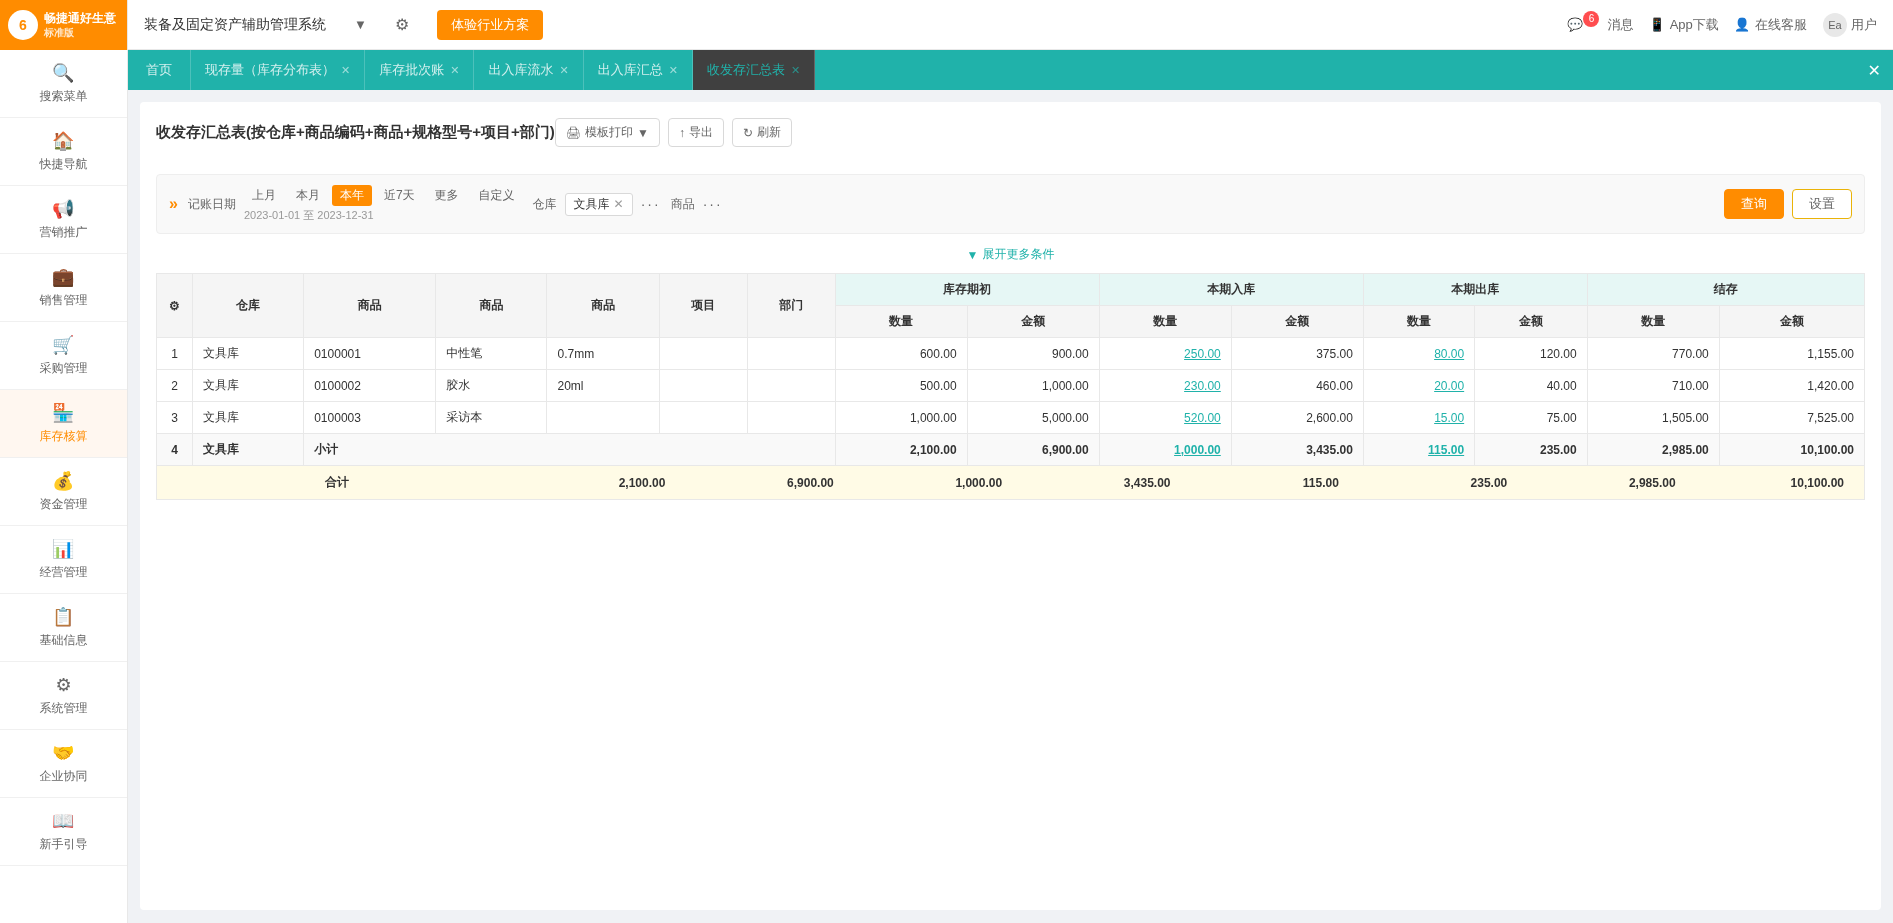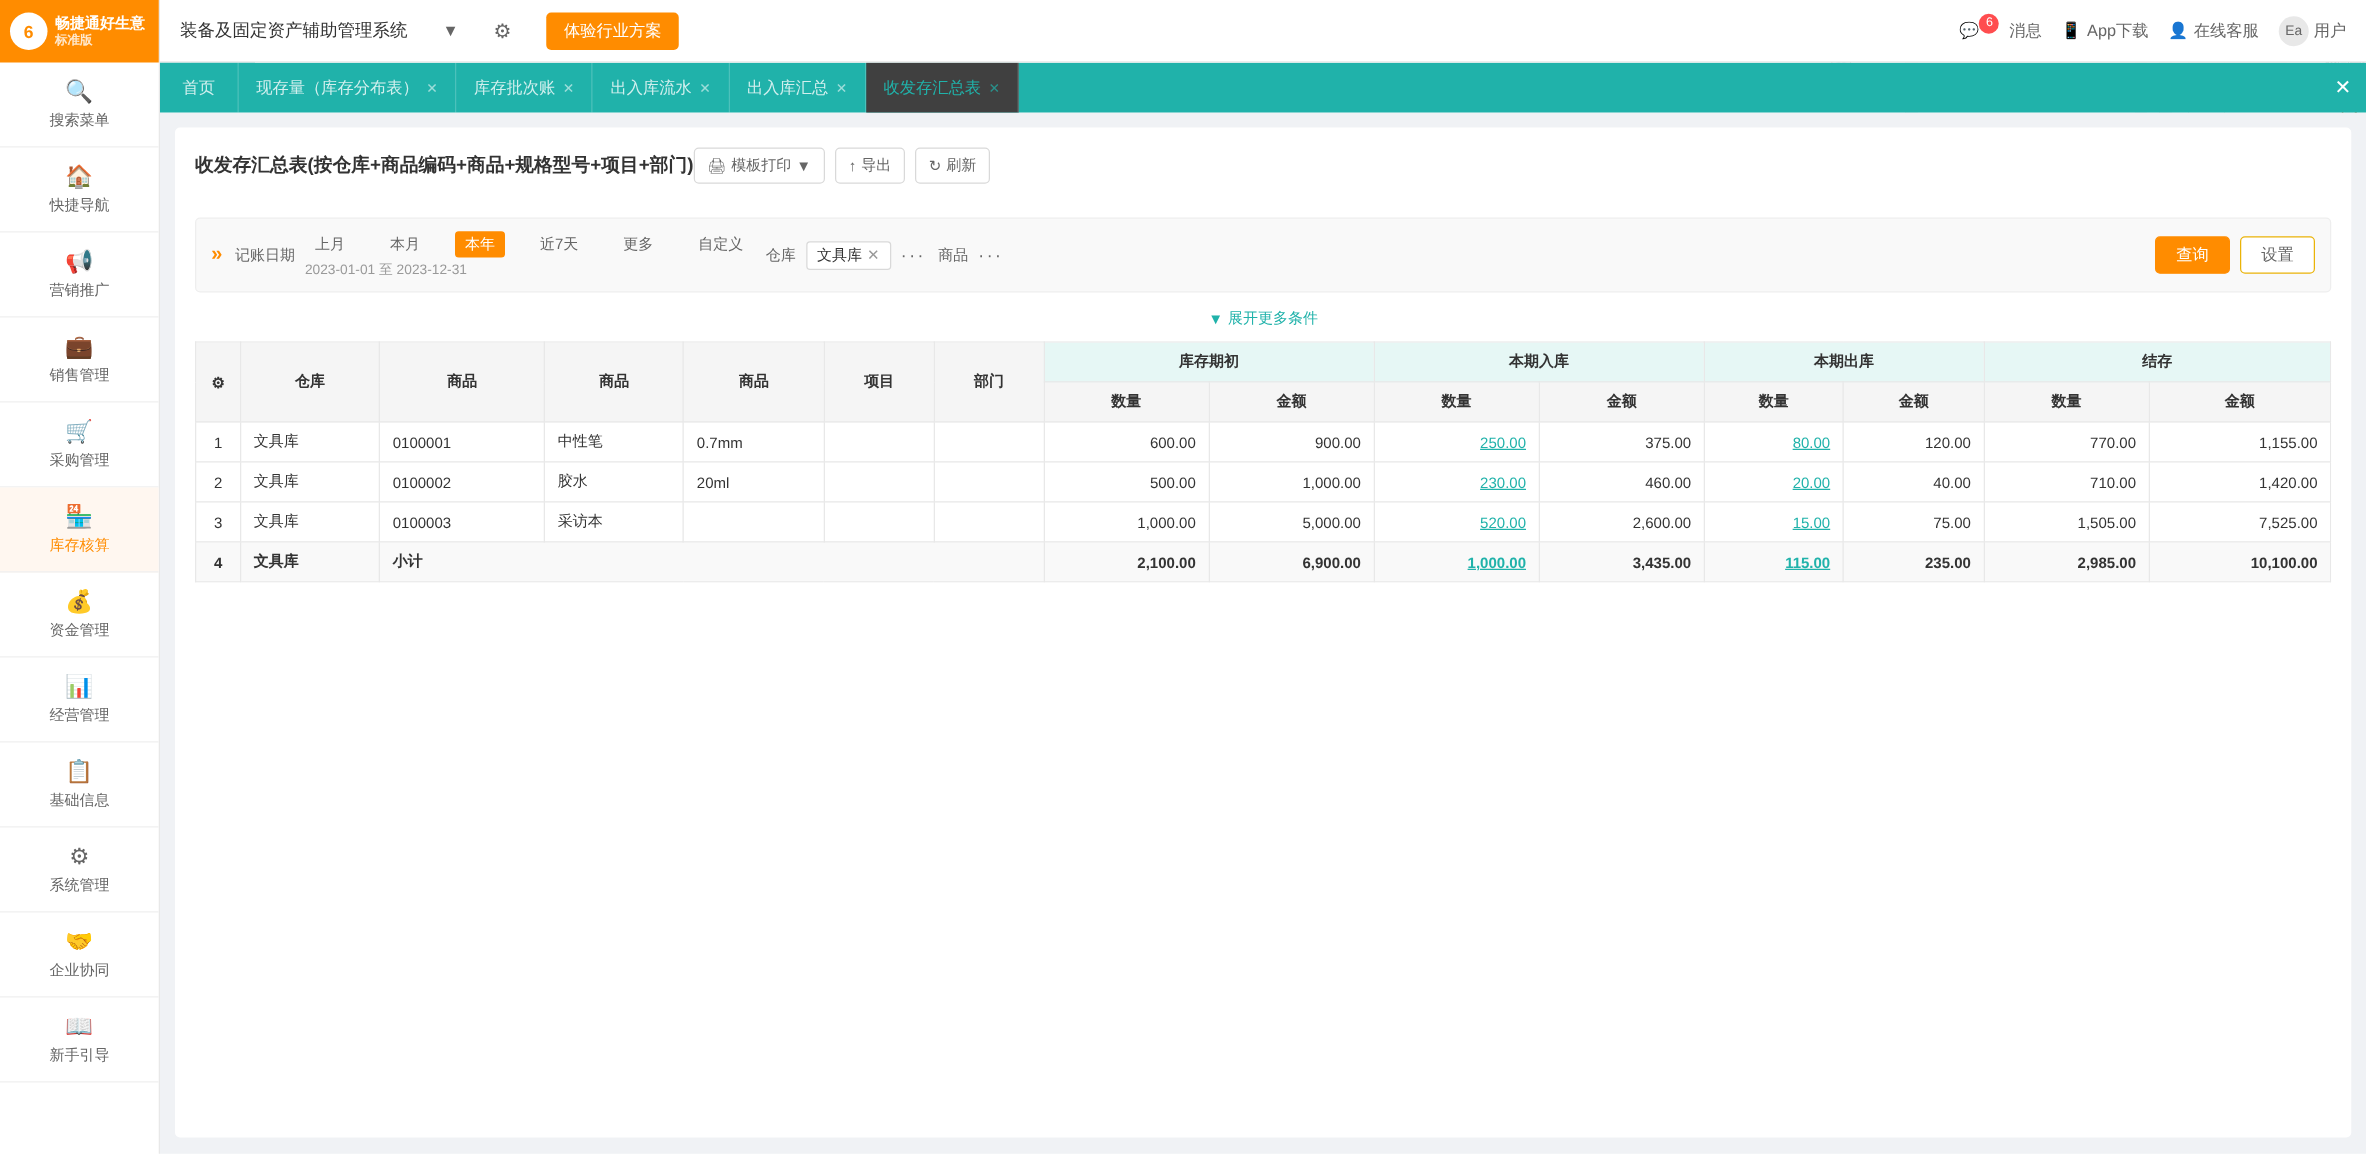--- a/index.html
+++ b/index.html
@@ -86,21 +86,21 @@
 
     
     .filter-bar {
       background: #f9f9f9; border: 1px solid #eee; border-radius: 4px;
       padding: 10px 12px; margin-bottom: 12px;
       display: flex; align-items: center; flex-wrap: wrap; gap: 10px;
     }
     .filter-toggle { color: #ff8c00; cursor: pointer; font-size: 16px; font-weight: bold; }
     .filter-section { display: flex; align-items: center; gap: 8px; }
     .filter-label { color: #666; font-size: 12px; }
-    .date-opts { display: flex; gap: 20px; }
+    .date-opts { display: flex; gap: 4px; }
     .date-opt {
       padding: 2px 8px; border-radius: 3px; cursor: pointer;
       font-size: 12px; color: #666;
     }
     .date-opt.active { background: #ff8c00; color: #fff; }
     .date-range { font-size: 11px; color: #999; margin-top: 2px; }
     .filter-tag {
       display: flex; align-items: center; gap: 4px;
       background: #fff; border: 1px solid #d9d9d9; border-radius: 3px;
       padding: 2px 8px; font-size: 12px;
@@ -403,14 +403,25 @@
             <td>3,435.00</td>
             <td class="link-text">115.00</td>
             <td>235.00</td>
             <td>2,985.00</td>
             <td>10,100.00</td>
           </tr>
         </tbody>
       </table>
     </div>
 
+    <div style="border:1px solid #e8e8e8;border-top:none;background:#fffbe6;display:flex;align-items:center;padding:8px 10px;font-size:12px;font-weight:bold">
+      <span style="flex:0 0 340px;text-align:center">合计</span>
+      <span style="flex:1;text-align:right;padding:0 10px">2,100.00</span>
+      <span style="flex:1;text-align:right;padding:0 10px">6,900.00</span>
+      <span style="flex:1;text-align:right;padding:0 10px">1,000.00</span>
+      <span style="flex:1;text-align:right;padding:0 10px">3,435.00</span>
+      <span style="flex:1;text-align:right;padding:0 10px">115.00</span>
+      <span style="flex:1;text-align:right;padding:0 10px">235.00</span>
+      <span style="flex:1;text-align:right;padding:0 10px">2,985.00</span>
+      <span style="flex:1;text-align:right;padding:0 10px">10,100.00</span>
+    </div>
   </div>
 </div>
 
 </body></html>

